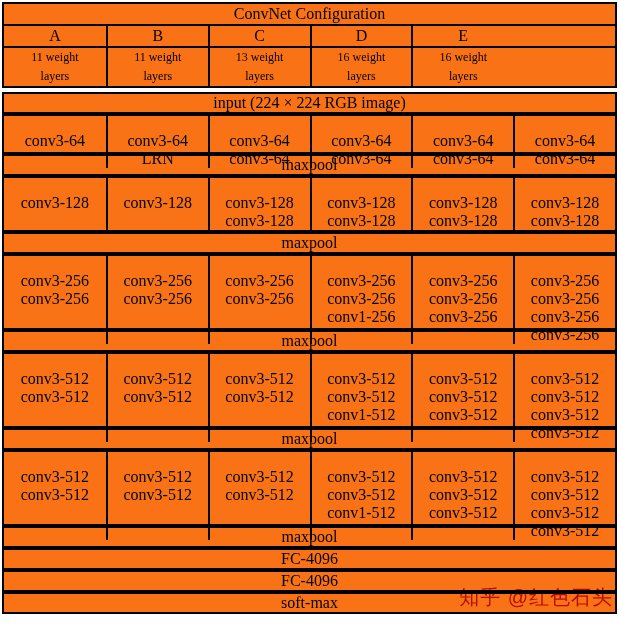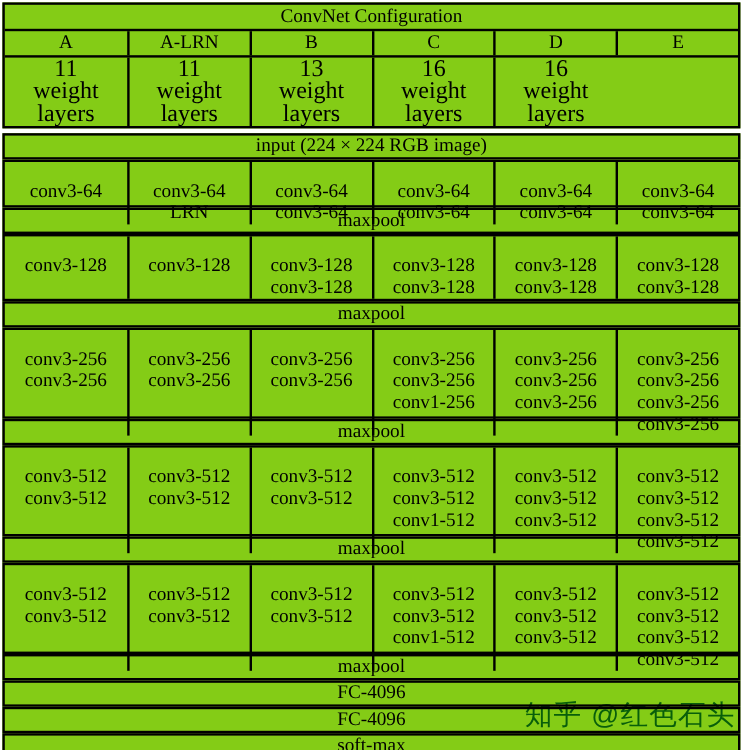--- a/index.html
+++ b/index.html
@@ -6,53 +6,52 @@
   html, body { margin: 0; padding: 0; }
   body {
     width: 619px; height: 625px;
     background: #ffffff;
     position: relative;
     overflow: hidden;
     font-family: "Liberation Serif", "DejaVu Serif", serif;
     color: #000000;
   }
   .table-wrap { position: absolute; top: 2px; left: 2px; width: 615px; }
-  .section { border: 2px solid #000; background: #84cc16; }
+  .section { border: 2px solid #000; background: #f97316; }
   .gap { height: 4px; }
   .full-row { text-align: center; line-height: 18px; font-size: 16px; }
   .title-row { line-height: 20px; border-bottom: 2px solid #000; }
   .grid { display: grid; grid-template-columns: repeat(6, 1fr); }
   .cols-divider { border-bottom: 2px solid #000; }
   .cell { text-align: center; border-left: 2px solid #000; }
   .cell:first-child { border-left: none; }
   .letter-cell { line-height: 20px; font-size: 16px; }
-  .weight-cell { line-height: 19px; font-size: 20px; padding: 0 18px; }
+  .weight-cell { line-height: 19px; font-size: 12px; padding: 0 18px; }
   .conv-cell { font-size: 16px; padding-top: 16px; }
   .layer-line { line-height: 18px; }
   .bold { font-weight: normal; }
   .watermark {
     position: absolute; right: 6px; bottom: 14px;
-    font-size: 23px; letter-spacing: 1px;
-    color: #0f766e;
+    font-size: 20px; letter-spacing: 1px;
+    color: #b91c1c;
     mix-blend-mode: multiply;
     font-family: sans-serif;
     z-index: 5;
     pointer-events: none;
   }
 </style>
 </head>
 <body>
 
 <div class="table-wrap">
 
   <div class="section">
     <div class="full-row title-row">ConvNet Configuration</div>
     <div class="grid cols-divider" id="head-cols">
         <div class="cell letter-cell">A</div>
-        <div class="cell letter-cell">A-LRN</div>
         <div class="cell letter-cell">B</div>
         <div class="cell letter-cell">C</div>
         <div class="cell letter-cell">D</div>
         <div class="cell letter-cell">E</div>
       </div>
     <div class="grid" id="head-weights">
         <div class="cell weight-cell">11 weight layers</div>
         <div class="cell weight-cell">11 weight layers</div>
         <div class="cell weight-cell">13 weight layers</div>
         <div class="cell weight-cell">16 weight layers</div>

